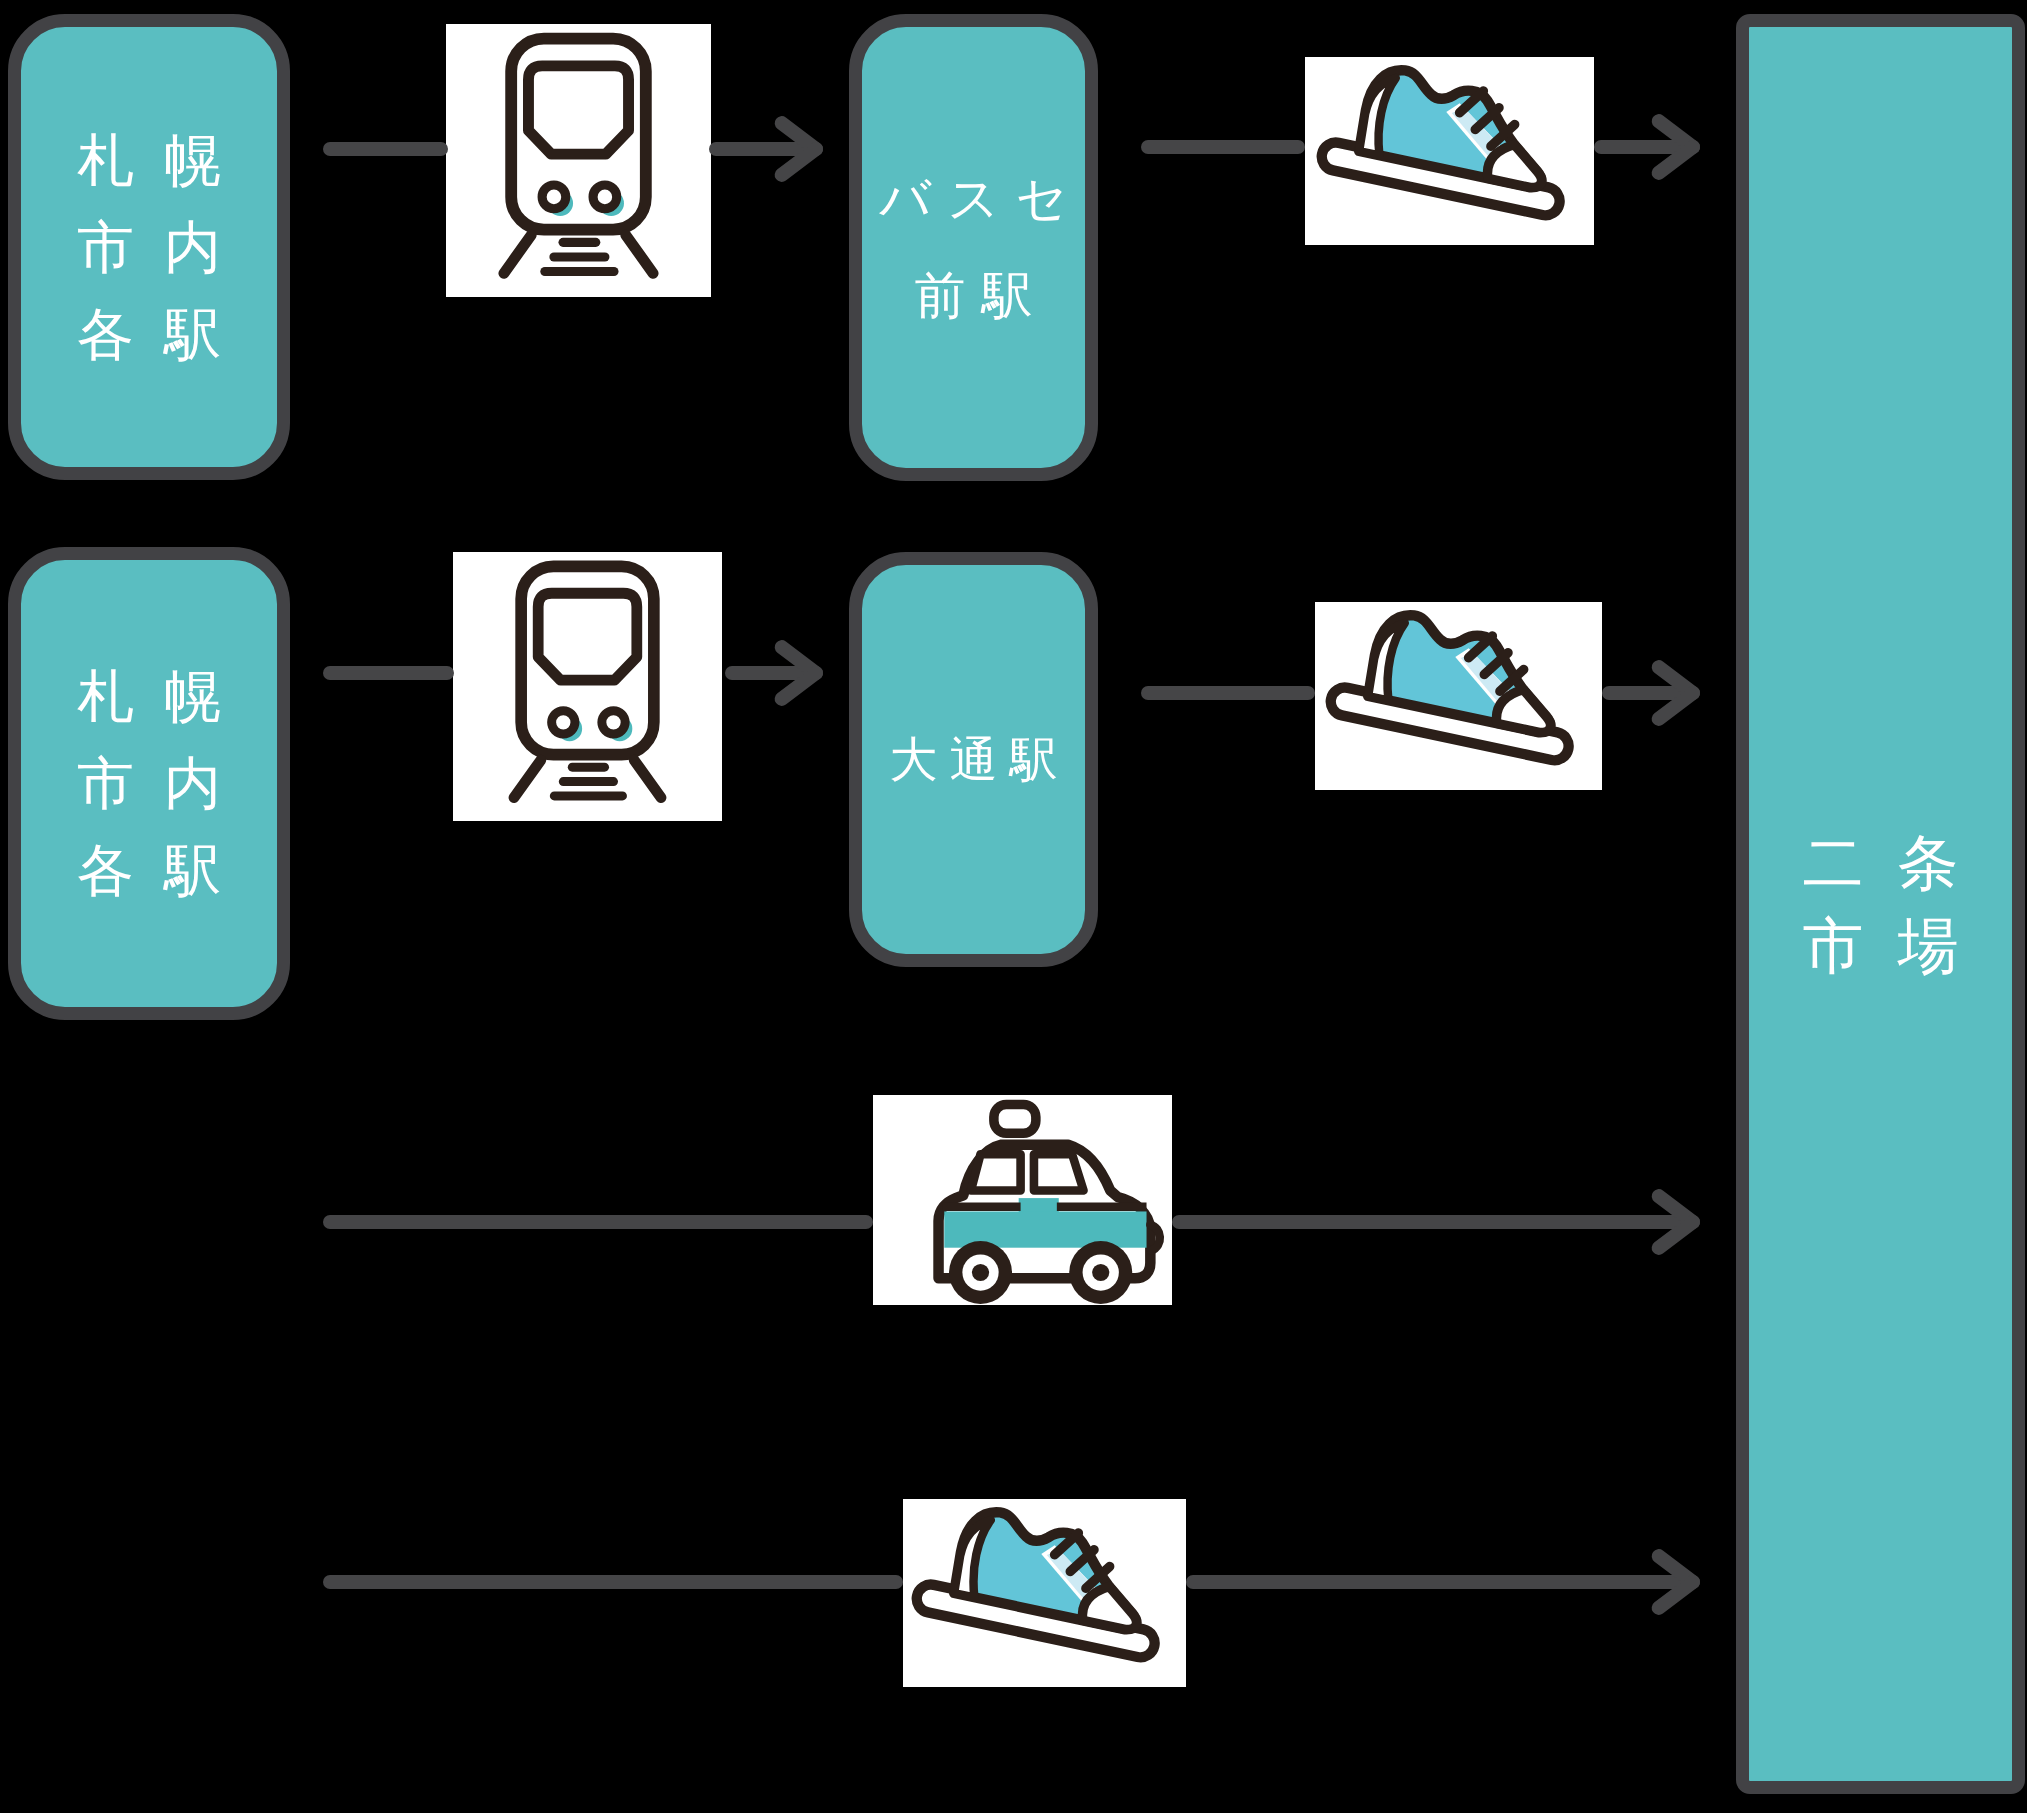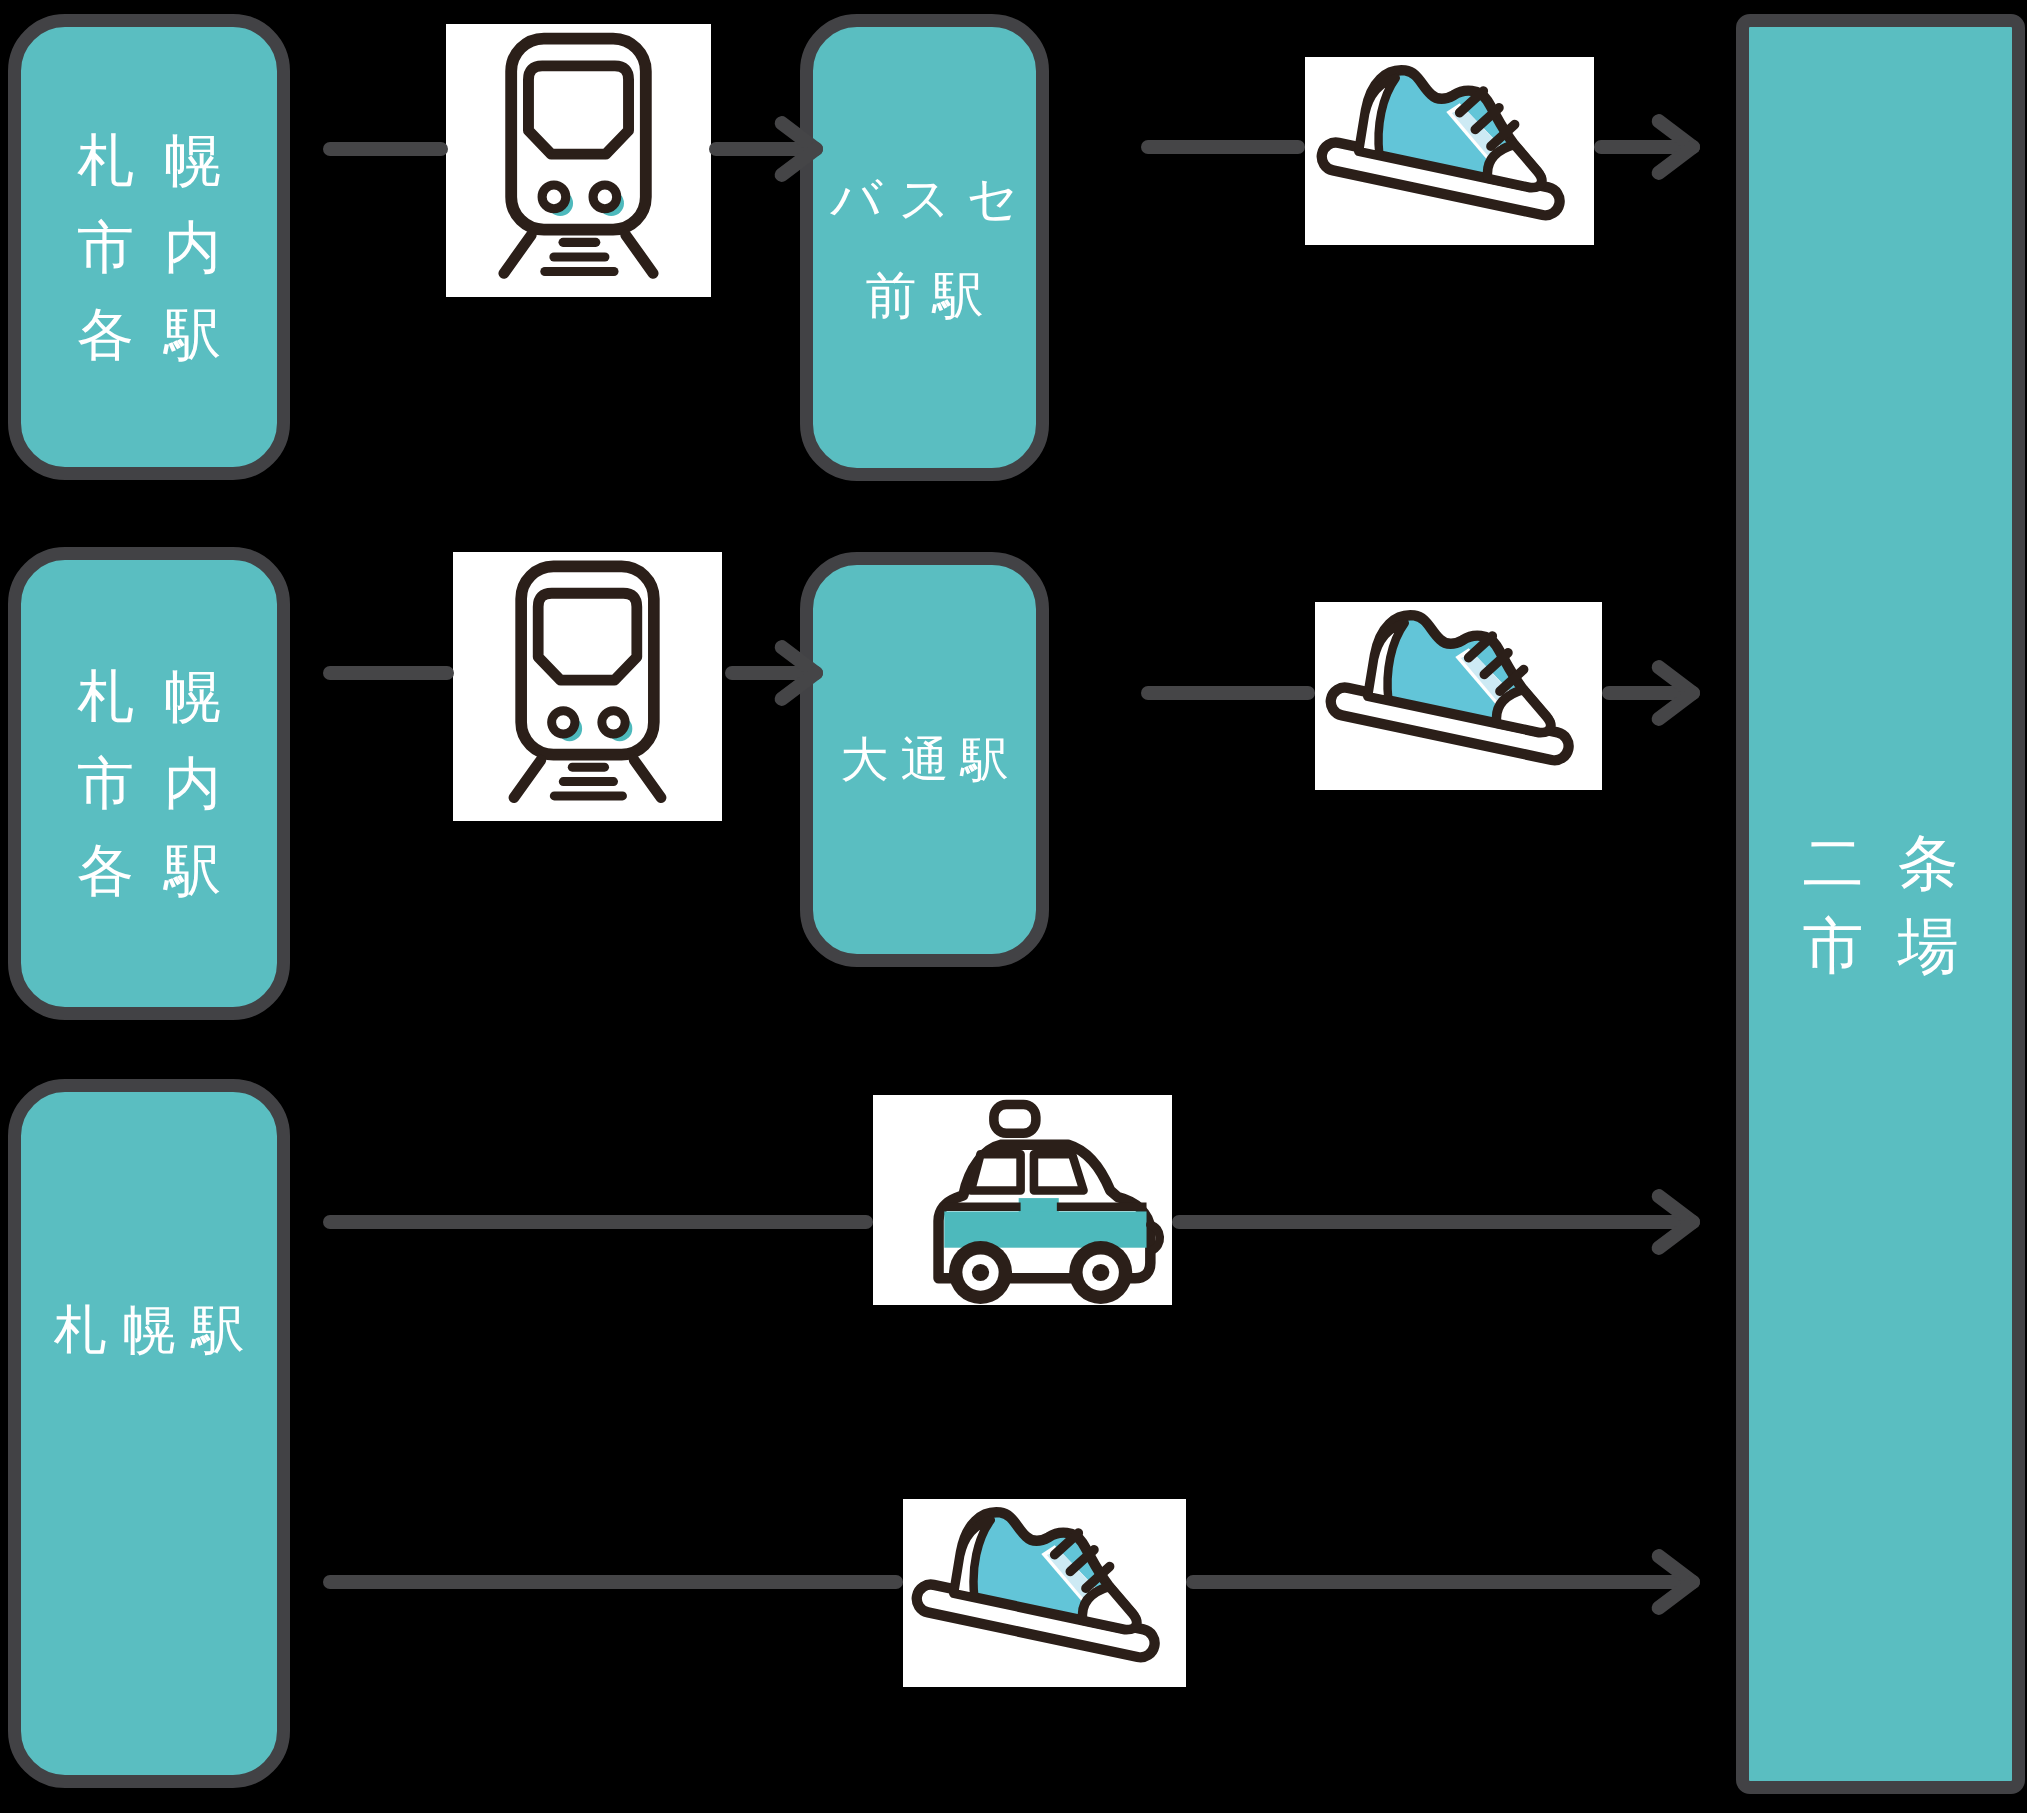--- a/index.html
+++ b/index.html
@@ -29,21 +29,21 @@
     display:flex;flex-direction:column;align-items:center;justify-content:center;
     color:var(--box-text);
   }
   .box .ln{white-space:nowrap;text-align:left;}
   
   .box-a{left:8px;width:282px;}
   #box-a1{top:14px;height:466px;}
   #box-a2{top:547px;height:473px;}
   .box-a .ln{font-size:57px;line-height:87px;letter-spacing:30px;padding-left:30px;}
   
-  .box-b{left:800px;width:249px;gap:9px;}
+  .box-b{left:849px;width:249px;gap:9px;}
   #box-b1{top:14px;height:467px;}
   #box-b1 .ln{font-size:51px;line-height:88px;letter-spacing:16px;padding-left:16px;}
   #box-b2{top:552px;height:415px;}
   #box-b2 .ln{font-size:48px;line-height:69px;letter-spacing:12px;padding-left:12px;}
   
   #box-a3{left:8px;top:1079px;width:282px;height:709px;justify-content:flex-start;}
   #box-a3 .ln{margin-top:198px;font-size:53px;line-height:79px;letter-spacing:16px;padding-left:16px;}
   
   #box-c{left:1736px;top:14px;width:289px;height:1780px;border-radius:14px;}
   #box-c .ln{font-size:61px;line-height:83px;letter-spacing:34px;padding-left:34px;}
@@ -144,23 +144,20 @@
     <div class="ln">市内</div>
     <div class="ln">各駅</div>
   </div>
 
   <div class="box box-a" id="box-a2">
     <div class="ln">札幌</div>
     <div class="ln">市内</div>
     <div class="ln">各駅</div>
   </div>
 
-  <div class="box" id="box-a3">
-    <div class="ln">札幌駅</div>
-  </div>
 
   <div class="box box-b" id="box-b1">
     <div class="ln">バスセ</div>
     <div class="ln">前駅</div>
   </div>
 
   <div class="box box-b" id="box-b2">
     <div class="ln">大通駅</div>
   </div>
 

